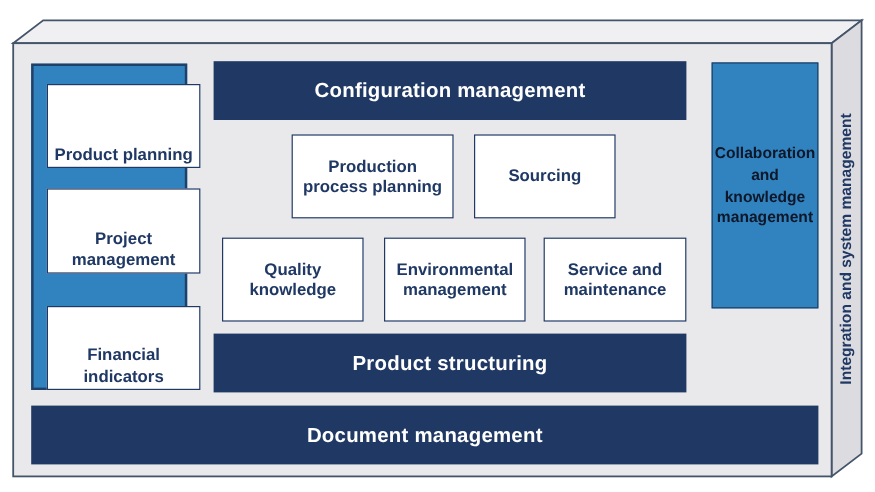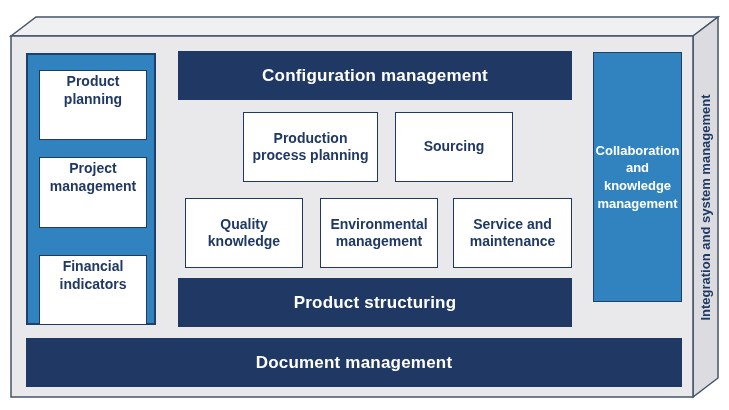--- a/index.html
+++ b/index.html
@@ -16,43 +16,43 @@
   }
   #config-bar{left:178px;top:51px;width:394px;height:49px;}
   #struct-bar{left:178px;top:278px;width:394px;height:49px;}
   #doc-bar{left:26px;top:338px;width:656px;height:49px;}
   
   #left-col{
     left:26px;top:53px;width:130px;height:272px;
     background:#3083BE;border:2px solid #1F4068;
   }
   .col-box{
-    position:absolute;left:11px;width:108px;box-sizing:border-box;
+    position:absolute;left:11px;width:128px;box-sizing:border-box;
     background:#ffffff;border:1.5px solid #1F3864;color:#1F3864;
-    display:flex;align-items:flex-start;justify-content:center;text-align:center;
+    display:flex;align-items:flex-end;justify-content:center;text-align:center;
     font-size:14px;line-height:1.25;padding:2px;
   }
   #col-box-0{top:15px;height:70px;}
   #col-box-1{top:102px;height:71px;}
   #col-box-2{top:200px;height:70px;}
   
   .wbox{
     background:#ffffff;border:1.5px solid #1F3864;color:#1F3864;
     display:flex;align-items:center;justify-content:center;text-align:center;
     font-size:14px;line-height:1.25;padding:2px 4px;
   }
   #prod-box{left:243px;top:112px;width:135px;height:70px;}
   #sourcing-box{left:395px;top:112px;width:118px;height:70px;}
   #quality-box{left:185px;top:198px;width:118px;height:70px;}
   #env-box{left:320px;top:198px;width:118px;height:70px;}
   #service-box{left:453px;top:198px;width:119px;height:70px;}
   
   #collab-box{
-    left:593px;top:52px;width:89px;height:250px;
-    background:#3083BE;border:1.5px solid #1F4068;color:#ffffff;
+    left:593px;top:52px;width:89px;height:205px;
+    background:#3083BE;border:1.5px solid #1F4068;color:#0f172a;
     display:flex;align-items:center;justify-content:center;text-align:center;
     font-size:13px;line-height:1.35;padding:0 2px;
   }
   
   #side-label{
     left:565px;top:199px;width:280px;height:17px;
     transform:rotate(-90deg);transform-origin:center;
     color:#1F3864;font-size:13px;text-align:center;line-height:17px;white-space:nowrap;
   }
 </style>

